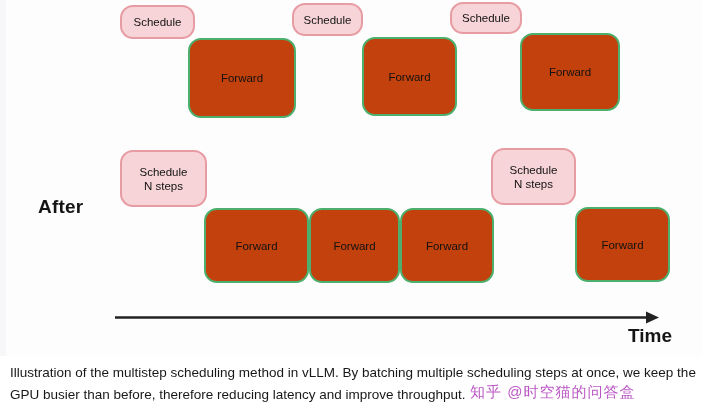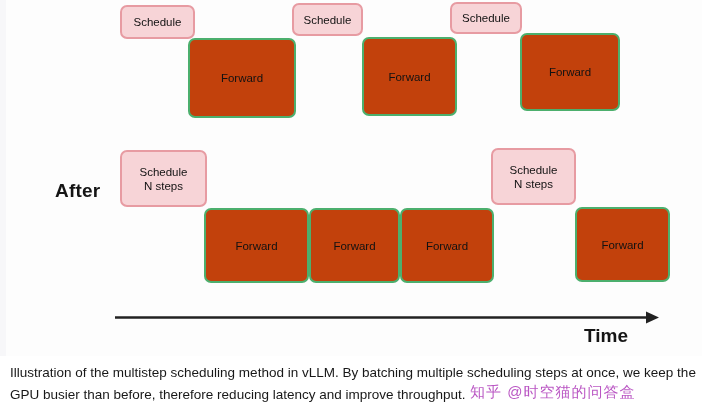--- a/index.html
+++ b/index.html
@@ -41,31 +41,31 @@
   
   .row-label {
     position: absolute;
     font-size: 19px;
     font-weight: bold;
     letter-spacing: 0.2px;
     color: #151515;
     white-space: nowrap;
   }
   #label-before { left: 32px; top: 56px; }
-  #label-after  { left: 38px; top: 180px; margin-left: 17px; }
+  #label-after  { left: 38px; top: 196px; }
 
   
   .block {
     position: absolute;
     box-sizing: border-box;
     display: flex;
     align-items: center;
     justify-content: center;
     text-align: center;
-    border-radius: 7px;
+    border-radius: 13px;
     font-size: 11.5px;
     line-height: 14px;
     color: #121212;
     white-space: pre-line;
   }
   .block.schedule {
     background: #f7d4d7;
     border: 2px solid #e79ba2;
     z-index: 2;
   }
@@ -79,21 +79,21 @@
   #time-axis {
     position: absolute;
     left: 115px;
     top: 309px;
     width: 545px;
     height: 18px;
   }
   #time-axis svg { display: block; }
   #time-label {
     position: absolute;
-    left: 584px;
+    left: 628px;
     top: 325px;
     font-size: 19px;
     font-weight: bold;
     color: #151515;
   }
 
   
   #watermark {
     position: absolute;
     left: 470px;

